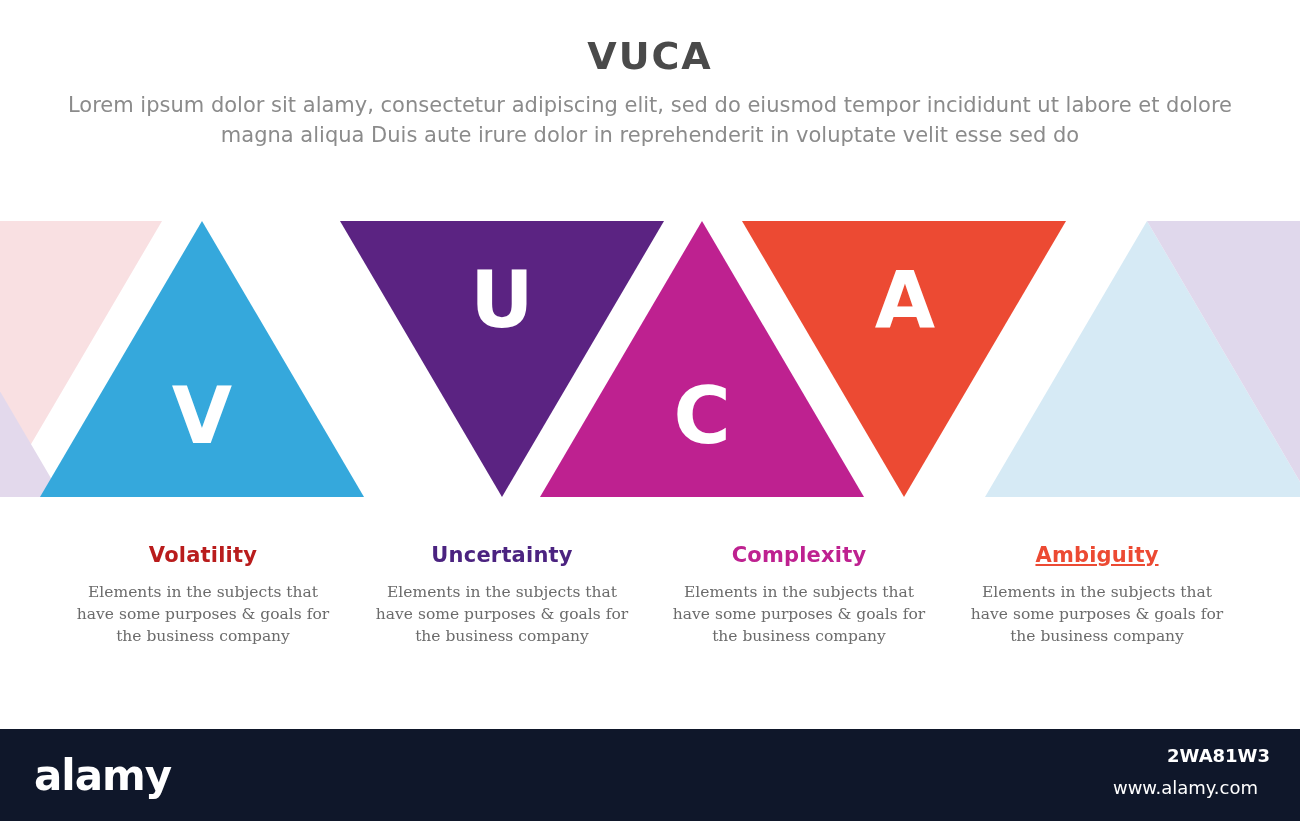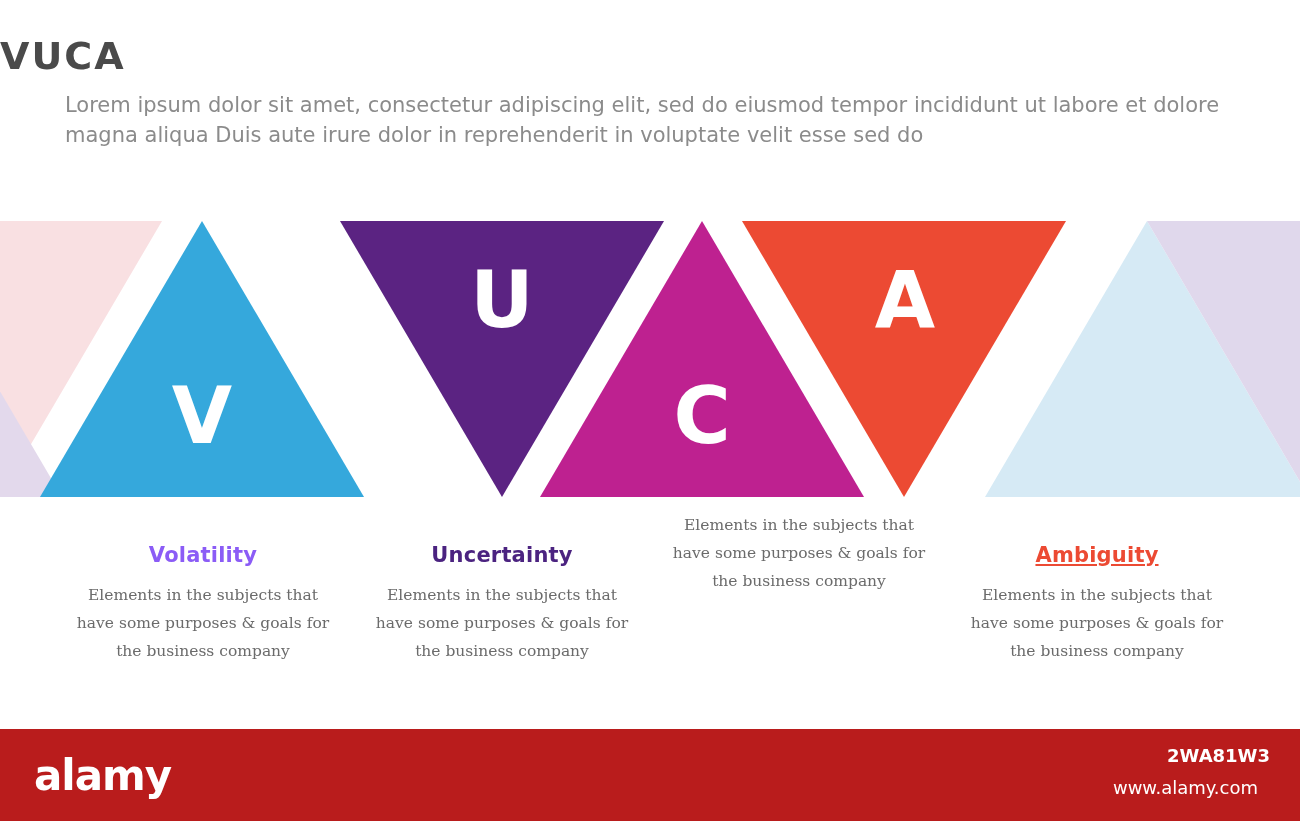--- a/index.html
+++ b/index.html
@@ -21,20 +21,21 @@
     background: #ffffff;
   }
 
   
   .header {
     position: absolute;
     top: 0;
     left: 0;
     width: 1300px;
     height: 200px;
+    text-align: center;
   }
   .title {
     position: absolute;
     top: 34px;
     left: 0;
     width: 1300px;
     font-size: 38px;
     font-weight: bold;
     color: #4a4a4a;
     letter-spacing: 2px;
@@ -103,34 +104,34 @@
   .col-heading {
     font-size: 21px;
     font-weight: bold;
     font-family: "DejaVu Sans", sans-serif;
     margin-top: 46px;
     letter-spacing: 0.2px;
   }
   .col-desc {
     margin-top: 14px;
     font-size: 15.5px;
-    line-height: 28px;
+    line-height: 22px;
     color: #6b6b6b;
     font-family: "DejaVu Serif", serif;
     padding: 0 15px;
   }
 
   
   .footer {
     position: absolute;
     left: 0;
     bottom: 0;
     width: 1300px;
     height: 92px;
-    background: #b91c1c;
+    background: #0f172a;
     color: #ffffff;
   }
   .alamy-logo {
     position: absolute;
     left: 34px;
     top: 22px;
     font-size: 42px;
     font-weight: bold;
     font-family: "DejaVu Sans", sans-serif;
     letter-spacing: -1px;
@@ -155,21 +156,21 @@
     width: 300px;
   }
 </style>
 </head>
 <body>
 
 <div class="page">
 
   <div class="header">
     <div class="title">VUCA</div>
-    <div class="subtitle">Lorem ipsum dolor sit amet, consectetur adipiscing elit, sed do eiusmod tempor incididunt ut labore et dolore magna aliqua Duis aute irure dolor in reprehenderit in voluptate velit esse sed do</div>
+    <div class="subtitle">Lorem ipsum dolor sit alamy, consectetur adipiscing elit, sed do eiusmod tempor incididunt ut labore et dolore magna aliqua Duis aute irure dolor in reprehenderit in voluptate velit esse sed do</div>
   </div>
 
   <div class="band">
 
     <div class="tri tri-down" style="left:-162px; top:0; border-top:276px solid #F9E0E2;"></div>
 
     <div class="tri tri-up" style="left:-262px; top:0; border-bottom:276px solid #E3D9EC;"></div>
 
     <div class="tri tri-up" style="left:985px; top:0; border-bottom:276px solid #D6EAF5;"></div>
 
@@ -185,30 +186,31 @@
     <div class="letter" style="left:642px; top:156px;">C</div>
 
     <div class="tri tri-down" style="left:742px; top:0; border-top:276px solid #EC4A33;"></div>
     <div class="letter" style="left:845px; top:40px;">A</div>
 
   </div>
 
   <div class="labels">
 
     <div class="col" style="left:53px;">
-      <div class="col-heading" style="color:#8b5cf6;">Volatility</div>
+      <div class="col-heading" style="color:#b91c1c;">Volatility</div>
       <div class="col-desc">Elements in the subjects that have  some purposes &amp; goals for the  business company</div>
     </div>
 
     <div class="col" style="left:352px;">
       <div class="col-heading" style="color:#4B2380;">Uncertainty</div>
       <div class="col-desc">Elements in the subjects that have  some purposes &amp; goals for the  business company</div>
     </div>
 
     <div class="col" style="left:649px;">
+      <div class="col-heading" style="color:#BE2190;">Complexity</div>
       <div class="col-desc">Elements in the subjects that have  some purposes &amp; goals for the  business company</div>
     </div>
 
     <div class="col" style="left:947px;">
       <div class="col-heading" style="color:#EC4A33;text-decoration:underline;">Ambiguity</div>
       <div class="col-desc">Elements in the subjects that have  some purposes &amp; goals for the  business company</div>
     </div>
 
   </div>
 

